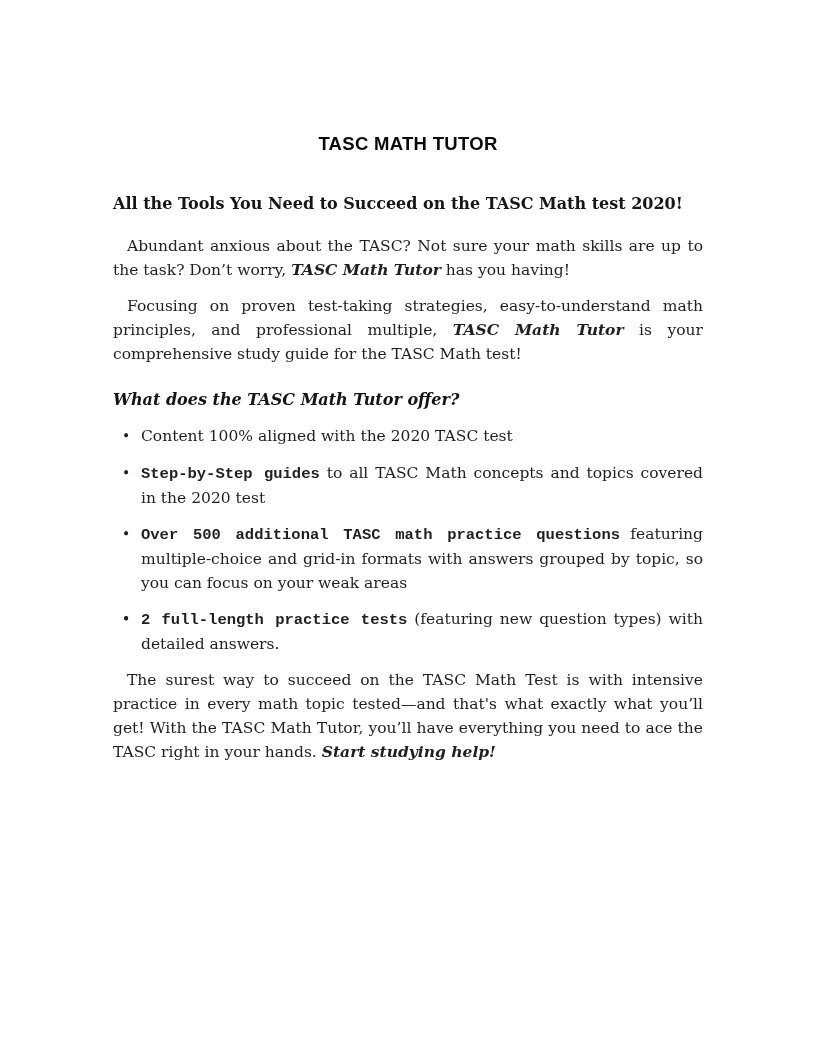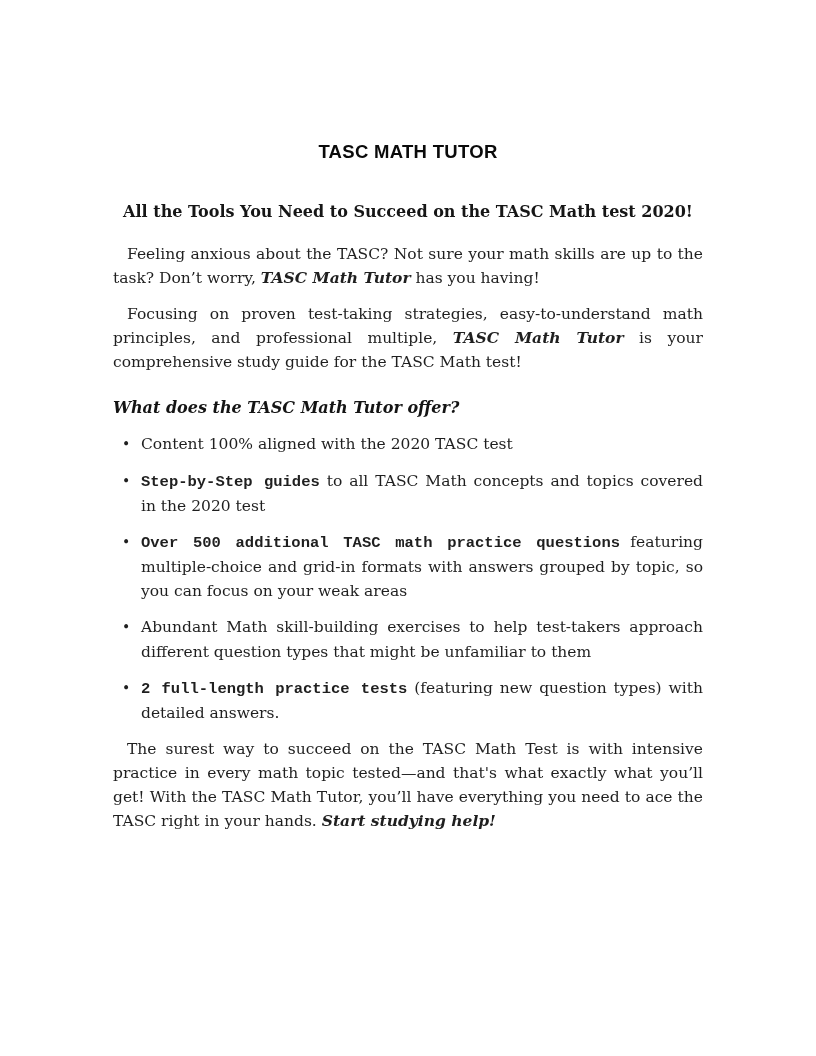--- a/index.html
+++ b/index.html
@@ -12,37 +12,36 @@
     width: 816px;
     height: 1056px;
     background: #ffffff;
     font-family: "DejaVu Serif", serif;
     color: #1f1f1f;
     overflow: hidden;
   }
   .content {
     position: absolute;
     left: 113px;
-    top: 8px;
+    top: 0;
     width: 590px;
   }
   .doc-title {
     margin: 0;
     padding-top: 134px;
     text-align: center;
     font-family: "Liberation Sans", sans-serif;
     font-weight: bold;
     font-size: 18.5px;
     line-height: 20px;
     letter-spacing: 0.3px;
     color: #0a0a0a;
   }
   .subtitle {
     margin: 38px 0 0 0;
-    text-align: center;
     font-size: 16px;
     line-height: 24px;
     font-weight: bold;
     color: #161616;
   }
   .body-p {
     margin: 12px 0 0 0;
     font-size: 15.5px;
     line-height: 24px;
     text-align: justify;
@@ -83,31 +82,31 @@
 </head>
 <body>
 
 <div class="page">
   <div class="content">
 
     <h1 class="doc-title">TASC MATH TUTOR</h1>
 
     <h2 class="subtitle">All the Tools You Need to Succeed on the TASC Math test 2020!</h2>
 
-    <p class="body-p first-p"><span>Feeling anxious about the TASC? Not sure your math skills are up to the task? Don’t worry, </span><span class="bi">TASC Math Tutor</span><span> has you having!</span></p>
+    <p class="body-p first-p"><span>Abundant anxious about the TASC? Not sure your math skills are up to the task? Don’t worry, </span><span class="bi">TASC Math Tutor</span><span> has you having!</span></p>
 
     <p class="body-p"><span>Focusing on proven test-taking strategies, easy-to-understand math principles, and professional multiple, </span><span class="bi">TASC Math Tutor</span><span> is your comprehensive study guide for the TASC Math test!</span></p>
 
 
     <h3 class="offer-heading">What does the TASC Math Tutor offer?</h3>
 
     <ul class="offers">
       <li><span class="bullet-dot">•</span><span class="b"></span><span>Content 100% aligned with the 2020 TASC test</span></li>
       <li><span class="bullet-dot">•</span><span class="b">Step-by-Step guides</span><span> to all TASC Math concepts and topics covered in the 2020 test</span></li>
       <li><span class="bullet-dot">•</span><span class="b">Over 500 additional TASC math practice questions</span><span> featuring multiple-choice and grid-in formats with answers grouped by topic, so you can focus on your weak areas</span></li>
-      <li><span class="bullet-dot">•</span><span class="b"></span><span>Abundant Math skill-building exercises to help test-takers approach different question types that might be unfamiliar to them</span></li>
+      <li><span class="bullet-dot">•</span><span class="b"></span></li>
       <li><span class="bullet-dot">•</span><span class="b">2 full-length practice tests</span><span> (featuring new question types) with detailed answers.</span></li>
     </ul>
 
     <p class="body-p"><span>The surest way to succeed on the TASC Math Test is with intensive practice in every math topic tested—and that's what exactly what you’ll get! With the TASC Math Tutor, you’ll have everything you need to ace the TASC right in your hands. </span><span class="bi">Start studying help!</span></p>
 
   </div>
 </div>
 
 </body></html>

